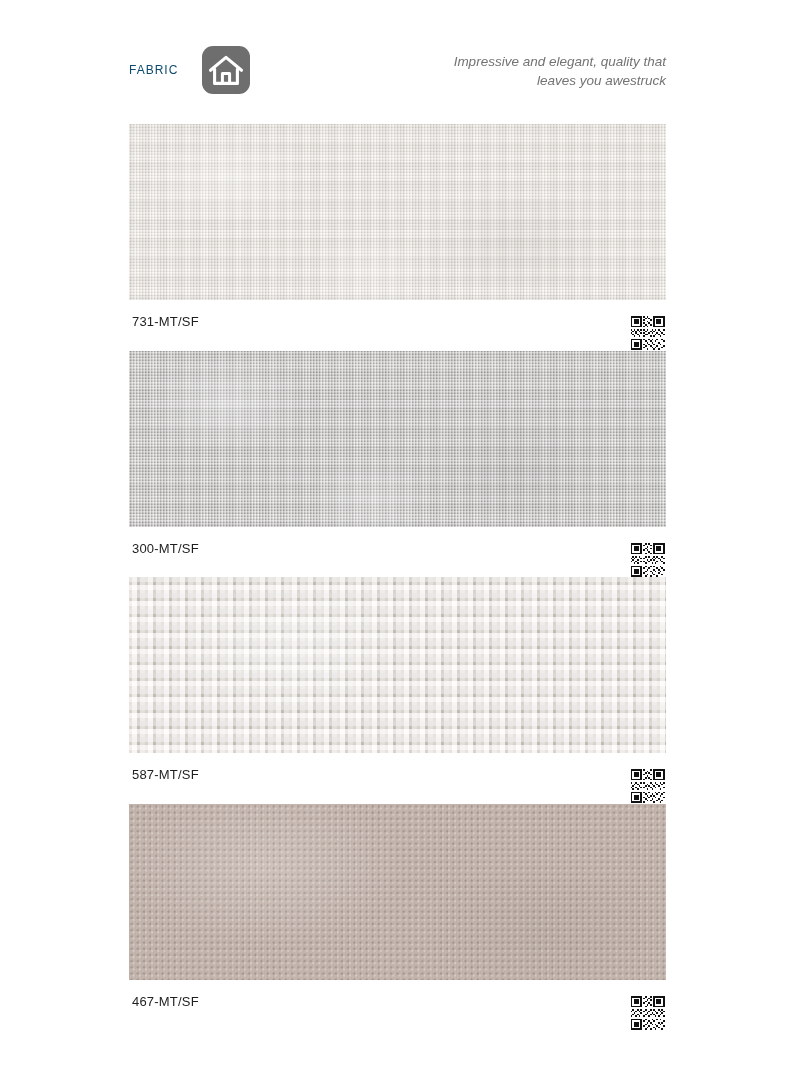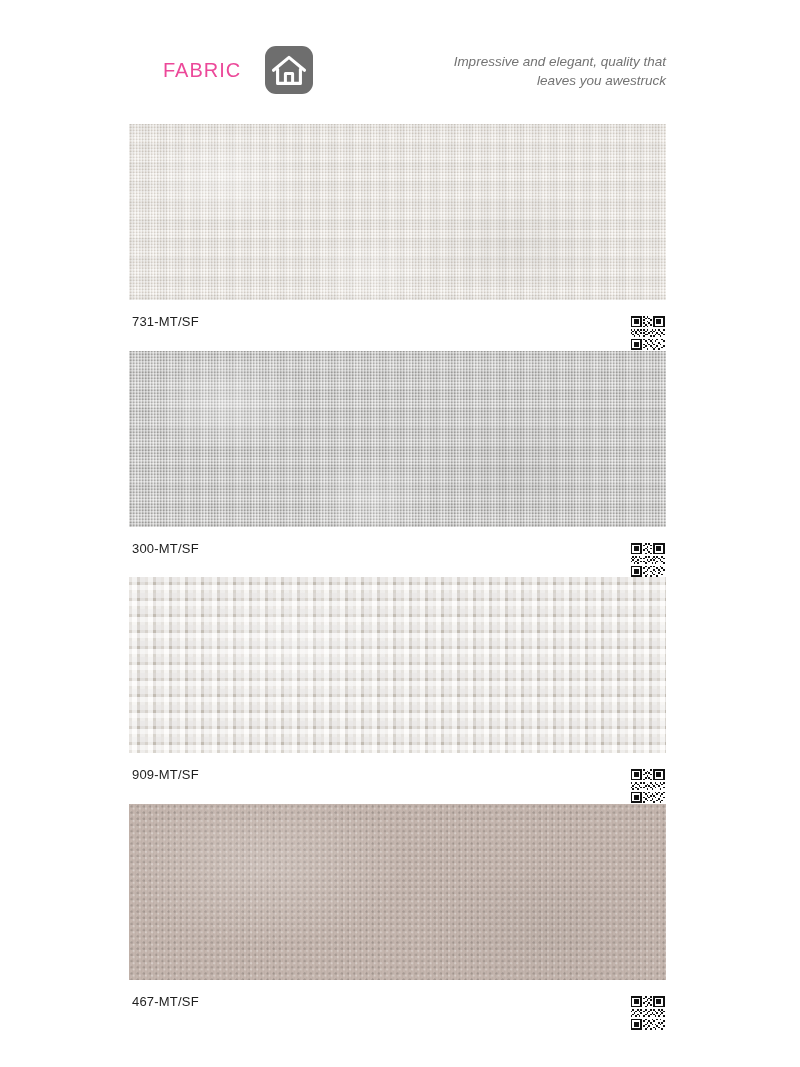--- a/index.html
+++ b/index.html
@@ -26,26 +26,25 @@
   }
   #brand-block {
     position: absolute;
     left: 129px;
     top: 42px;
     display: flex;
     align-items: center;
     height: 56px;
   }
   #brand-title {
-    font-size: 20px;
+    font-size: 12px;
     letter-spacing: 1.0px;
-    color: #ec4899;
+    color: #0c4a6e;
     font-weight: 400;
     white-space: nowrap;
-    margin-left: 34px;
   }
   #home-logo {
     width: 48px;
     height: 48px;
     margin-left: 24px;
     display: block;
   }
   #tagline {
     position: absolute;
     right: 134px;
@@ -453,21 +452,21 @@
   </div>
 
   <div class="swatch-row">
     <div class="swatch-image basket">
       <div class="tex" style="background: rgb(233, 225, 215);"></div>
       <div class="tex-a"></div>
       <div class="tex-b"></div>
       <div class="tex-c"></div>
     </div>
     <div class="swatch-meta">
-      <span class="swatch-code">909-MT/SF</span>
+      <span class="swatch-code">587-MT/SF</span>
       <span class="swatch-qr">
         <svg width="37" height="34" viewBox="0 0 21 21" shape-rendering="crispEdges" aria-hidden="true">
           <rect width="21" height="21" fill="#ffffff"></rect>
           <g fill="#111111">
             <rect x="0" y="0" width="7" height="1"></rect>
               <rect x="0" y="6" width="7" height="1"></rect>
             <rect x="0" y="0" width="1" height="7"></rect>
               <rect x="6" y="0" width="1" height="7"></rect>
             <rect x="2" y="2" width="3" height="3"></rect>
             <rect x="14" y="0" width="7" height="1"></rect>

